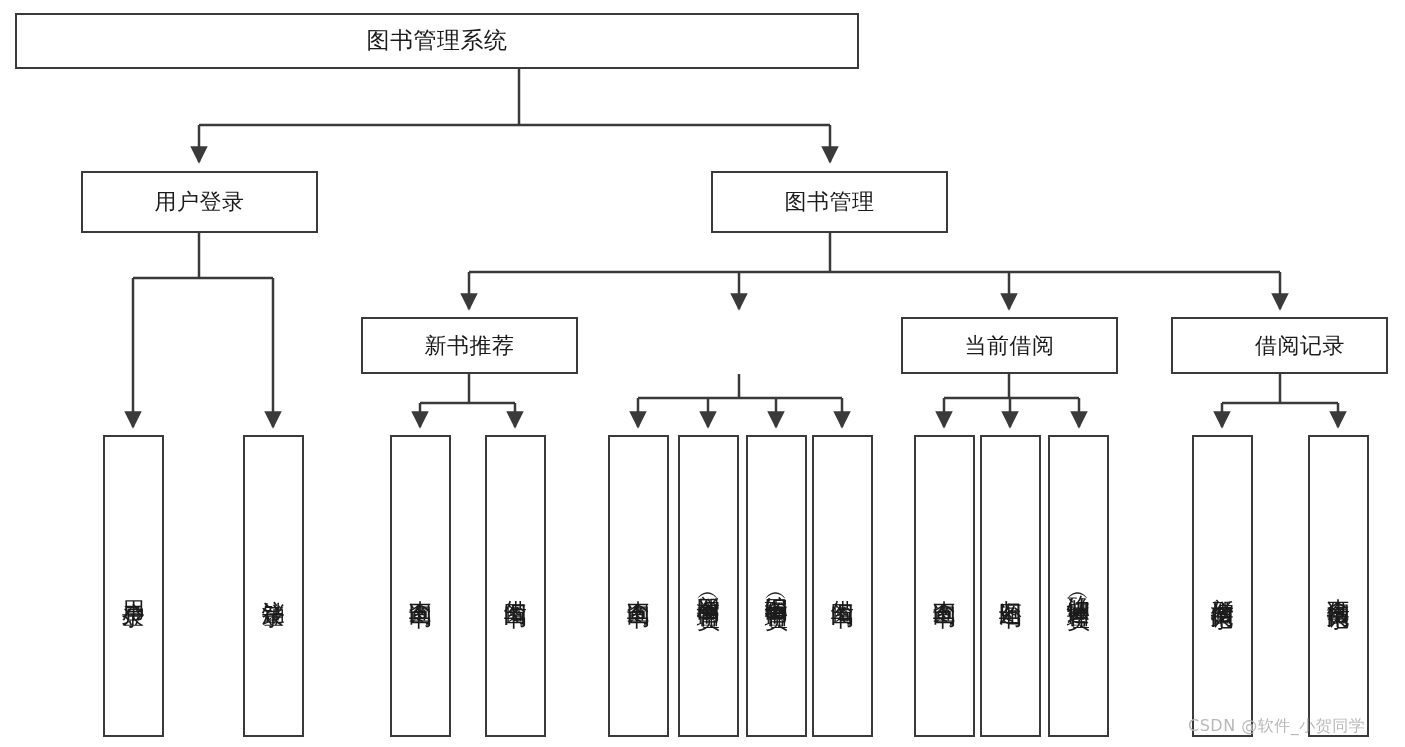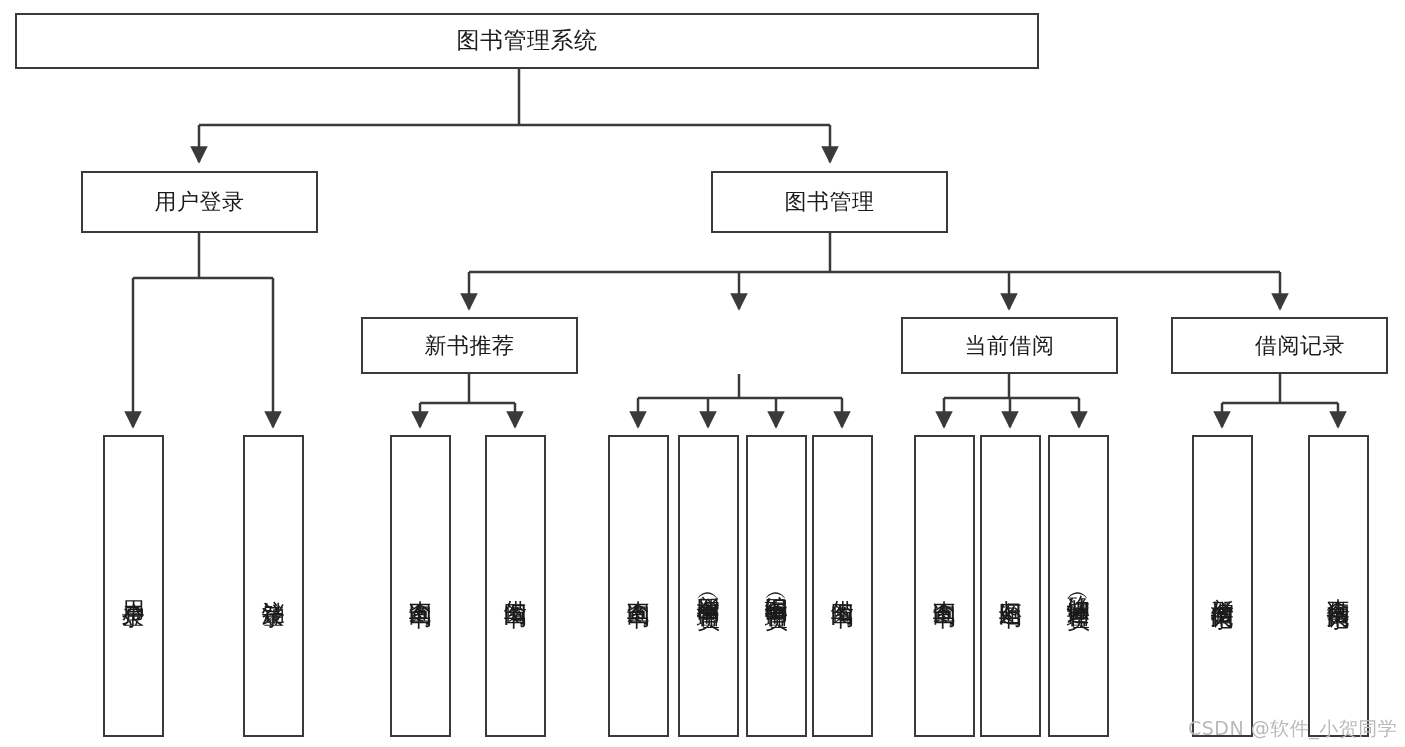--- a/index.html
+++ b/index.html
@@ -62,21 +62,21 @@
     text-orientation: upright;
     font-size: 23px;
     line-height: 1.06;
     letter-spacing: 2px;
     max-height: 100%;
   }
   .watermark {
     position: absolute;
     left: 1188px;
     top: 716px;
-    font-size: 19px;
+    font-size: 16px;
     color: #b9b9b9;
     white-space: nowrap;
     letter-spacing: 0.5px;
     z-index: 3;
     font-family: "DejaVu Sans", "Liberation Sans", sans-serif;
   }
 </style>
 </head>
 <body>
 
@@ -125,21 +125,21 @@
       <path d="M 1010 398 L 1010 427" marker-end="url(#arrow)"></path>
       <path d="M 1079 398 L 1079 427" marker-end="url(#arrow)"></path>
 
       <path d="M 1280 374 L 1280 403"></path>
       <path d="M 1222 403 L 1338 403"></path>
       <path d="M 1222 403 L 1222 427" marker-end="url(#arrow)"></path>
       <path d="M 1338 403 L 1338 427" marker-end="url(#arrow)"></path>
     </g>
   </svg>
 
-  <div class="node h root" style="left:15px; top:13px; width:1024px; height:56px;">
+  <div class="node h root" style="left:15px; top:13px; width:844px; height:56px;">
     <span class="label">图书管理系统</span>
   </div>
 
   <div class="node h" style="left:81px; top:171px; width:237px; height:62px;">
     <span class="label">用户登录</span>
   </div>
   <div class="node h" style="left:711px; top:171px; width:237px; height:62px;">
     <span class="label">图书管理</span>
   </div>
 

